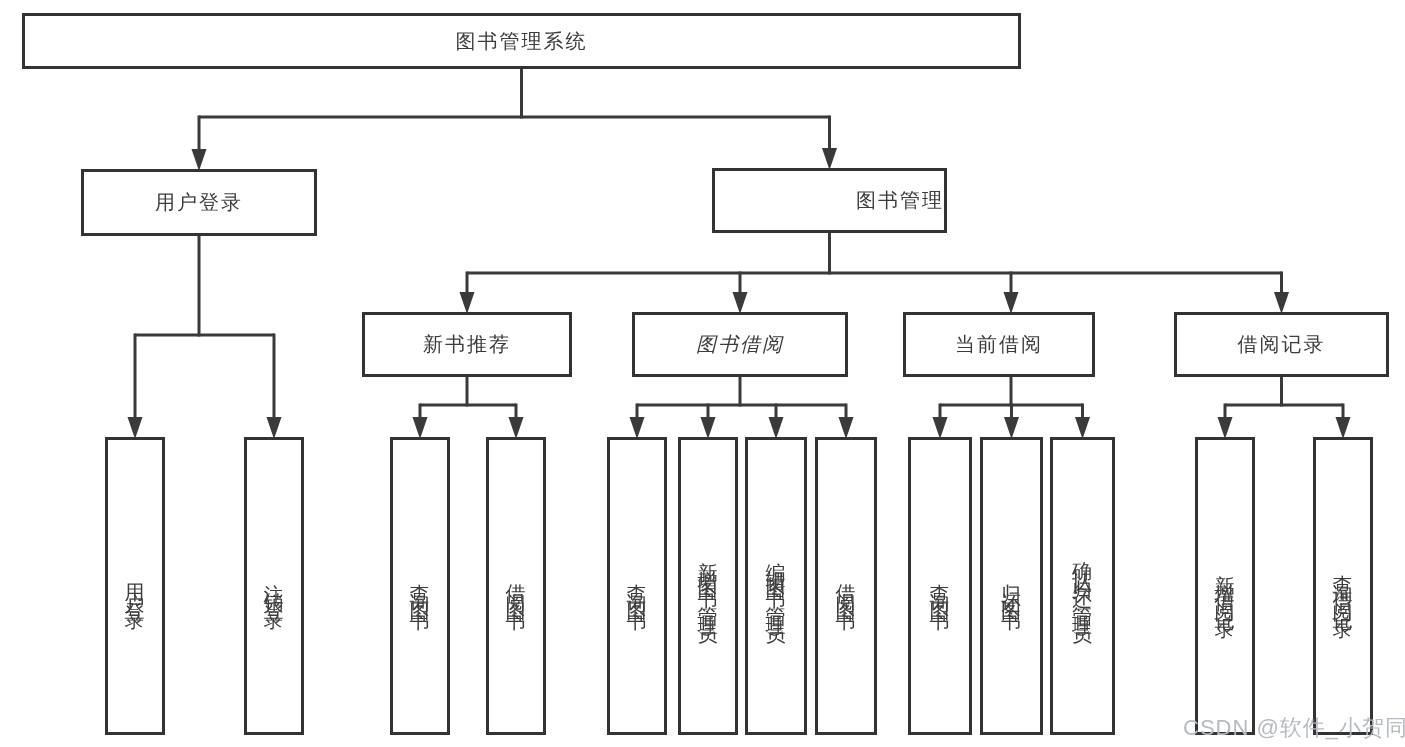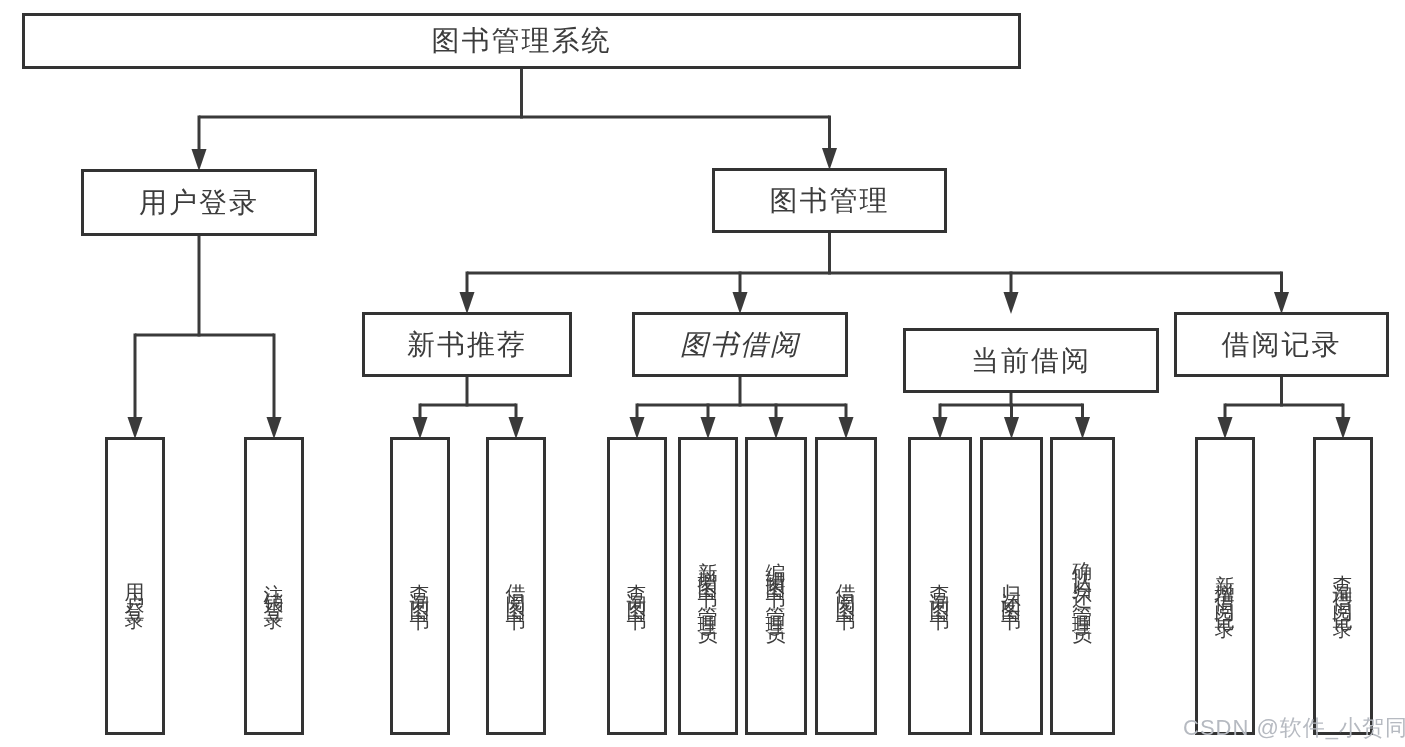--- a/index.html
+++ b/index.html
@@ -6,31 +6,31 @@
   .stage{
     position:relative;width:1405px;height:747px;background:#ffffff;
     font-family:"Liberation Sans","DejaVu Sans",sans-serif;overflow:hidden;
   }
   .connectors{position:absolute;left:0;top:0;z-index:1;}
   .box{
     position:absolute;box-sizing:border-box;border:3px solid #333333;background:#ffffff;
     display:flex;align-items:center;justify-content:center;
     color:#3c3c3c;z-index:2;
   }
-  .h-label{font-size:28px;letter-spacing:2px;white-space:nowrap;}
+  .h-label{font-size:20px;letter-spacing:2px;white-space:nowrap;}
   .leaf span{
     writing-mode:vertical-rl;text-orientation:mixed;
     font-size:20px;letter-spacing:9px;line-height:1;white-space:nowrap;
   }
   .root{left:22px;top:13px;width:999px;height:56px;}
   .n-user-login{left:81px;top:169px;width:236px;height:67px;}
-  .n-book-mgmt{left:712px;top:168px;width:235px;height:65px;}
+  .n-book-mgmt{left:712px;top:168px;width:235px;height:65px;justify-content:flex-end;}
   .n-new-book{left:362px;top:312px;width:210px;height:65px;font-family:Liberation Mono, monospace;}
   .n-borrow{left:632px;top:312px;width:216px;height:65px;font-style:italic;}
-  .n-current{left:903px;top:312px;width:256px;height:65px;margin-top:16px;}
+  .n-current{left:903px;top:312px;width:192px;height:65px;}
   .n-records{left:1174px;top:312px;width:215px;height:65px;justify-content:center;}
   .leaf{top:437px;height:298px;}
   .lf1{left:105px;width:60px;}
   .lf2{left:244px;width:60px;}
   .lf3{left:390px;width:60px;}
   .lf4{left:486px;width:60px;}
   .lf5{left:607px;width:60px;}
   .lf6{left:678px;width:60px;}
   .lf7{left:745px;width:62px;}
   .lf8{left:815px;width:62px;}

